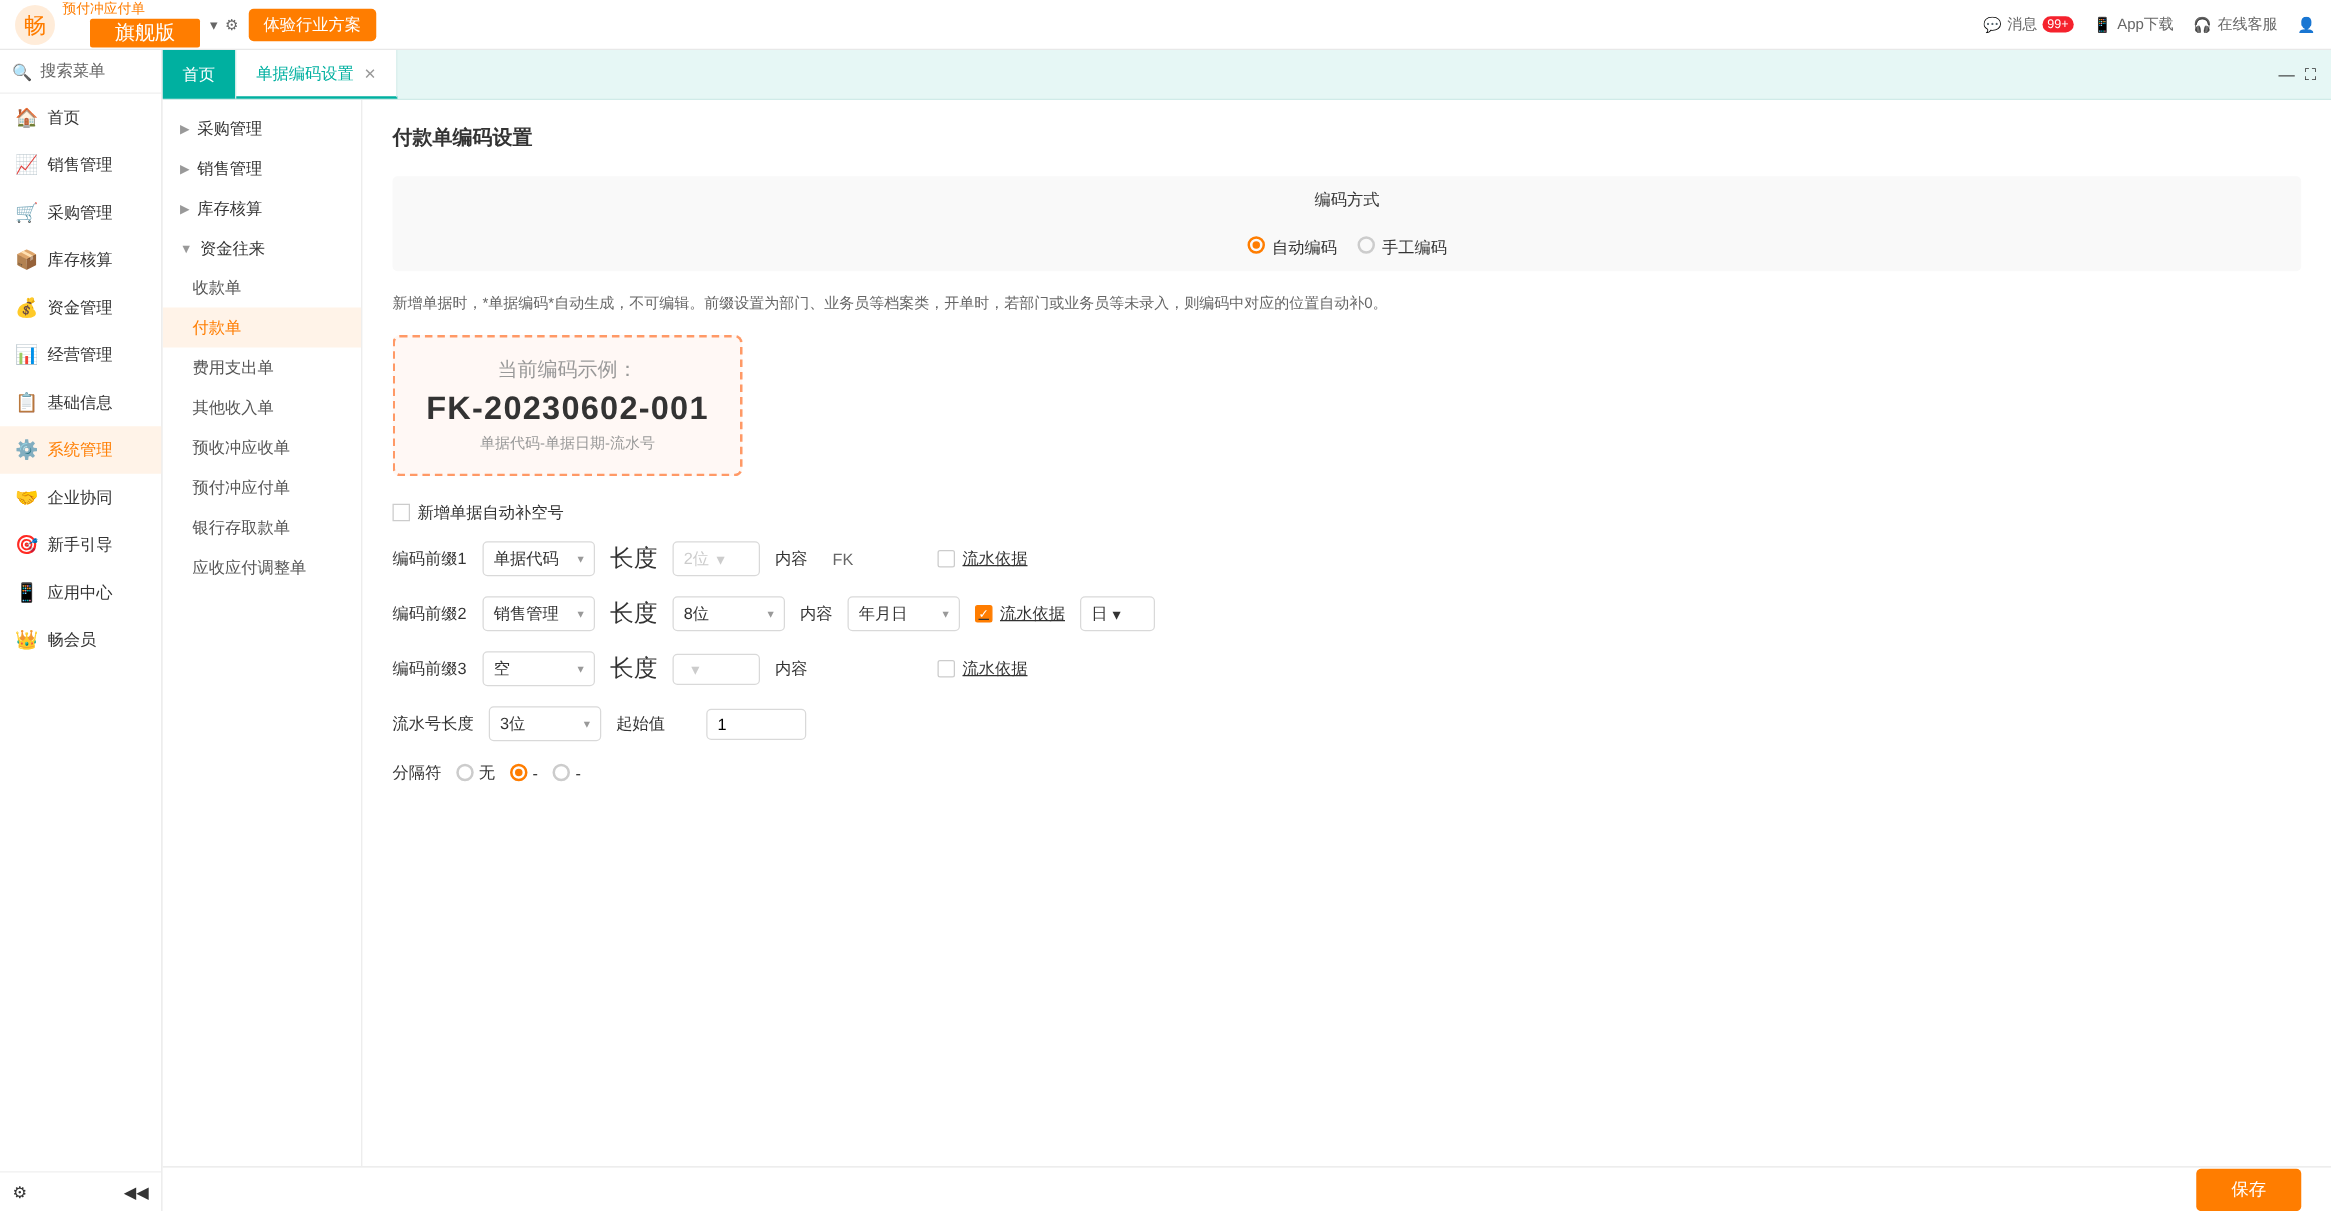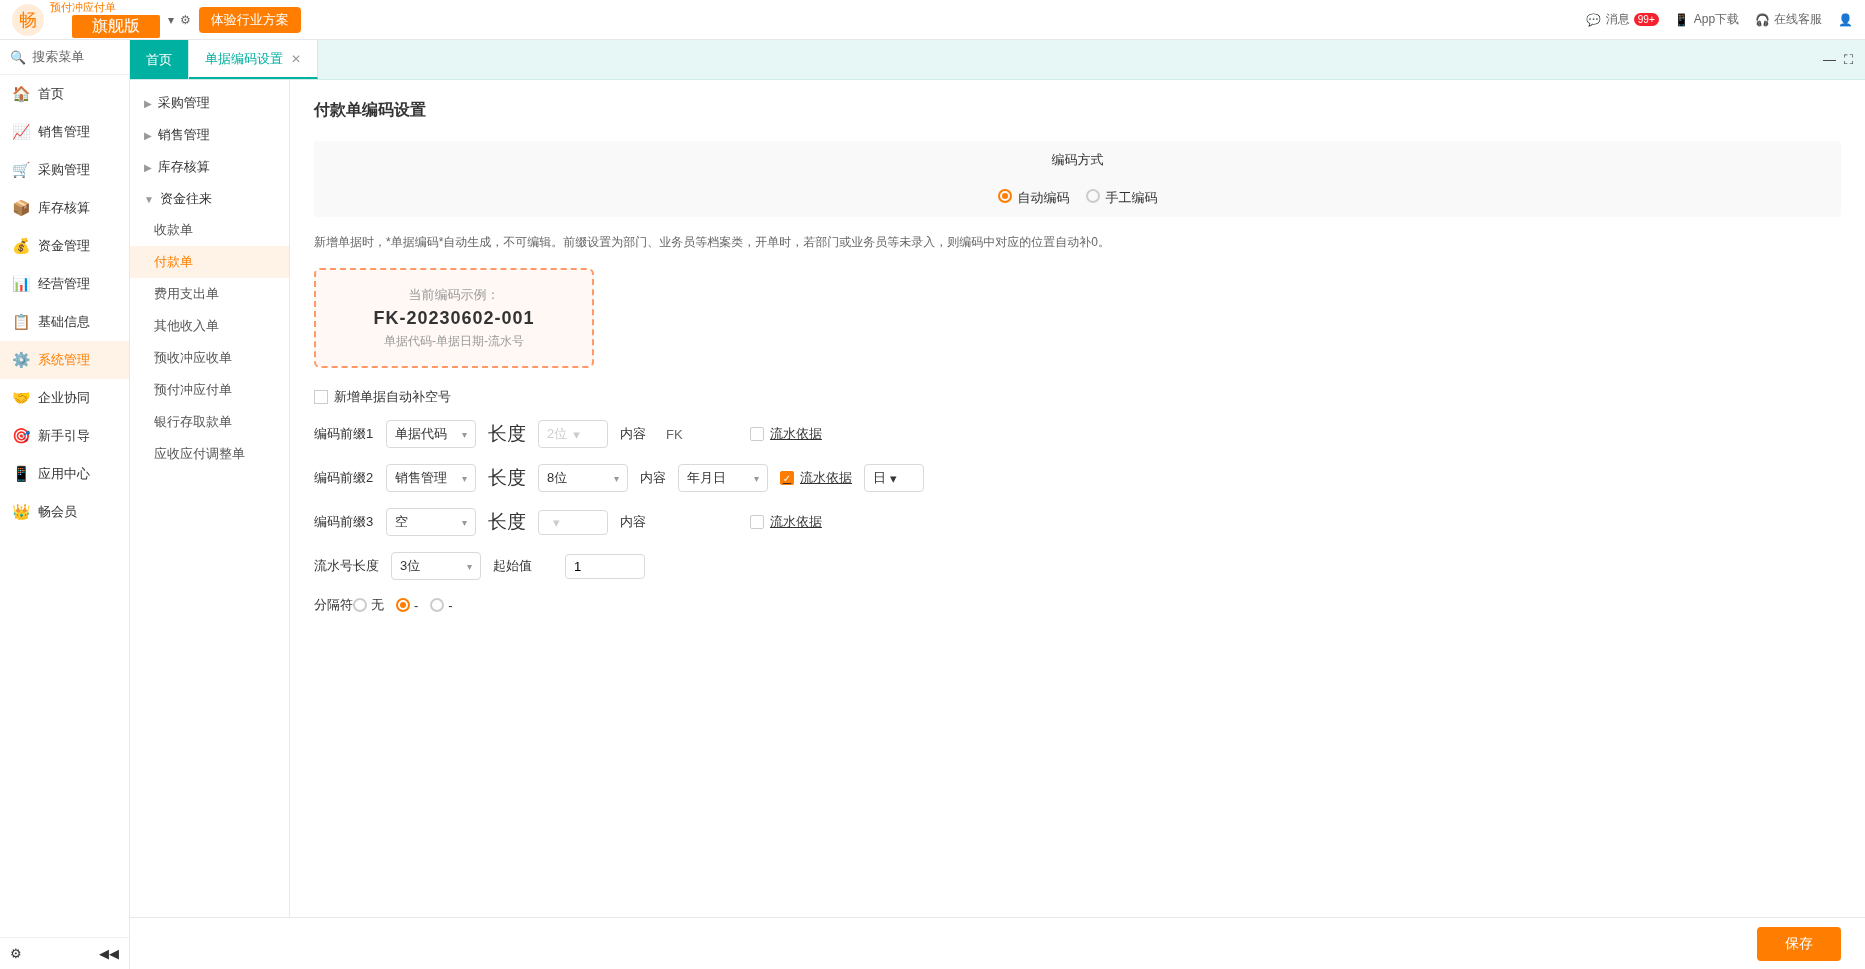--- a/index.html
+++ b/index.html
@@ -64,22 +64,22 @@
     .radio-item { display: flex; align-items: flex-start; gap: 6px; cursor: pointer; font-size: 13px; }
     .radio-dot { width: 14px; height: 14px; border-radius: 50%; border: 2px solid #ccc; display: flex; align-items: center; justify-content: center; }
     .radio-dot.checked { border-color: #ff7d00; }
     .radio-dot.checked::after { content: ''; width: 6px; height: 6px; border-radius: 50%; background: #ff7d00; display: block; }
 
     
     .info-text { font-size: 12px; color: #666; margin-bottom: 16px; line-height: 1.6; }
 
     
     .preview-box { border: 2px dashed #ff9966; background: #fff8f5; border-radius: 6px; padding: 16px 24px; display: inline-block; margin-bottom: 20px; min-width: 280px; }
-    .preview-example-label { font-size: 13px; color: #999; text-align: center; margin-bottom: 4px; }
-    .preview-code { font-size: 18px; font-weight: bold; color: #333; text-align: center; letter-spacing: 1px; }
+    .preview-example-label { font-size: 16px; color: #999; text-align: center; margin-bottom: 4px; }
+    .preview-code { font-size: 26px; font-weight: bold; color: #333; text-align: center; letter-spacing: 1px; }
     .preview-format { font-size: 12px; color: #999; text-align: center; margin-top: 4px; }
 
     
     .checkbox-row { display: flex; align-items: center; gap: 6px; margin-bottom: 14px; }
     .checkbox-item { width: 14px; height: 14px; border: 1px solid #ccc; display: flex; align-items: center; justify-content: center; cursor: pointer; }
 
     
     .field-row { display: flex; align-items: center; gap: 12px; margin-bottom: 16px; flex-wrap: wrap; }
     .field-label { font-size: 13px; color: #333; min-width: 60px; }
     .select-box { border: 1px solid #d9d9d9; border-radius: 4px; padding: 4px 8px; font-size: 13px; display: flex; align-items: center; gap: 6px; cursor: pointer; background: #fff; min-width: 90px; }
@@ -89,27 +89,27 @@
     .content-label { font-size: 13px; color: #333; }
     .content-value-text { padding: 4px 8px; border-radius: 4px; background: #fff; min-width: 80px; font-size: 13px; color: #666; }
 
     .checkbox-inline { display: flex; align-items: center; gap: 6px; text-decoration: underline; }
     .checkbox-square { width: 14px; height: 14px; border: 1px solid #ccc; display: inline-flex; align-items: center; justify-content: center; cursor: pointer; border-radius: 2px; }
     .checkbox-square.checked { background: #ff7d00; border-color: #ff7d00; color: #fff; font-size: 10px; }
 
     .day-select { border: 1px solid #d9d9d9; border-radius: 4px; padding: 4px 8px; font-size: 13px; display: flex; align-items: center; gap: 4px; cursor: pointer; background: #fff; min-width: 60px; }
 
     
-    .separator-row { display: flex; align-items: center; margin-bottom: 16px; }
+    .separator-row { display: flex; align-items: center; gap: 12px; margin-bottom: 16px; }
     .sep-label { font-size: 13px; color: #333; }
     .sep-radio-group { display: flex; align-items: center; gap: 12px; }
     .sep-radio { display: flex; align-items: center; gap: 4px; font-size: 13px; cursor: pointer; }
 
     
-    .bottom-bar { height: 52px; background: #fff; border-top: 1px solid #e8e8e8; display: flex; align-items: center; justify-content: flex-end; padding: 0 24px; flex-shrink: 0; }
+    .bottom-bar { height: 36px; background: #fff; border-top: 1px solid #e8e8e8; display: flex; align-items: center; justify-content: flex-end; padding: 0 24px; flex-shrink: 0; }
     .save-btn { background: #ff7d00; color: #fff; border: none; padding: 8px 28px; border-radius: 4px; font-size: 14px; cursor: pointer; }
   </style>
 </head>
 <body>
 
 <div class="topbar">
   <div class="topbar-left">
     <div class="topbar-brand">
       <svg class="brand-icon" viewBox="0 0 32 32" fill="none">
         <circle cx="16" cy="16" r="16" fill="#ff7d00" opacity="0.15"></circle>

